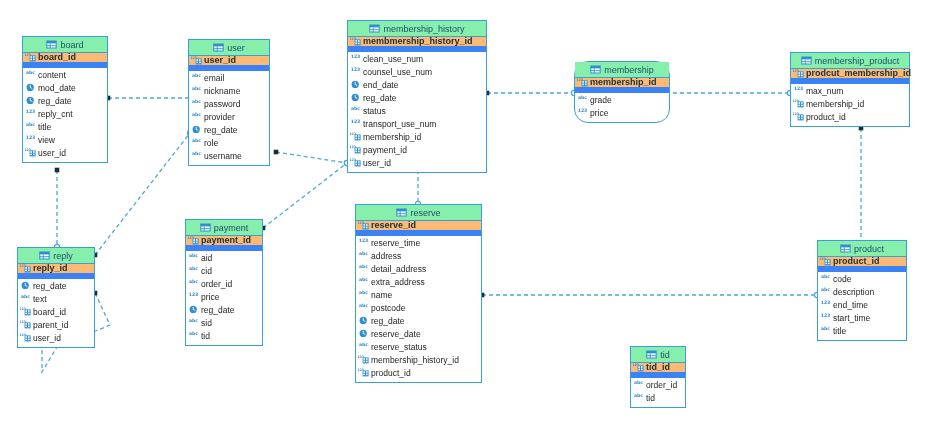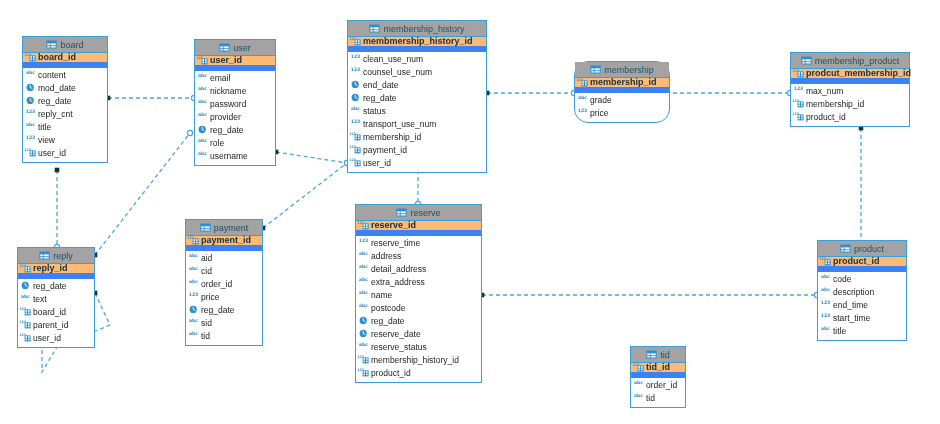--- a/index.html
+++ b/index.html
@@ -27,21 +27,21 @@
     pointer-events: none;
   }
   .entity {
     position: absolute;
     box-sizing: border-box;
     border: 1px solid #3a9fd8;
     background: #ffffff;
     z-index: 5;
   }
   .entity-header {
-    background: #a3a3a3;
+    background: #86efac;
     border-bottom: 1px solid #3a9fd8;
     height: 16px;
     line-height: 16px;
     text-align: center;
     font-size: 9px;
     color: #20506b;
     white-space: nowrap;
     padding: 0 4px;
     box-sizing: border-box;
   }
@@ -232,21 +232,21 @@
               <rect x="5.4" y="4.2" width="1.6" height="1.6" fill="#ffffff"></rect>
               <rect x="8.0" y="4.2" width="1.6" height="1.6" fill="#ffffff"></rect>
               <rect x="5.4" y="6.6" width="1.6" height="1.6" fill="#ffffff"></rect>
               <rect x="8.0" y="6.6" width="1.6" height="1.6" fill="#ffffff"></rect>
             </svg>
           </span>
           <span class="col-name">user_id</span>
         </div>
       </div>
     </div>
-    <div class="entity" style="left: 194px; top: 39px; width: 82px;">
+    <div class="entity" style="left: 188px; top: 39px; width: 82px;">
       <div class="entity-header"><span class="ic hdr-icon"><svg width="11" height="11" viewBox="0 0 11 11">
             <rect x="0.8" y="2.0" width="9.4" height="7.0" fill="#ffffff" stroke="#2e8fd0" stroke-width="1"></rect>
             <rect x="0.8" y="2.0" width="9.4" height="2.4" fill="#2e8fd0"></rect>
             <line x1="4.2" y1="4.4" x2="4.2" y2="9.0" stroke="#2e8fd0" stroke-width="0.9"></line>
             <line x1="0.8" y1="6.7" x2="10.2" y2="6.7" stroke="#2e8fd0" stroke-width="0.9"></line>
           </svg></span><span>user</span></div>
       <div class="pk-row">
         <span class="ic">
           <svg width="11" height="11" viewBox="0 0 11 11">
             <text x="2.6" y="4.2" font-size="3.3" font-family="DejaVu Sans, sans-serif" font-weight="bold" fill="#3f8fc4" text-anchor="middle">123</text>

